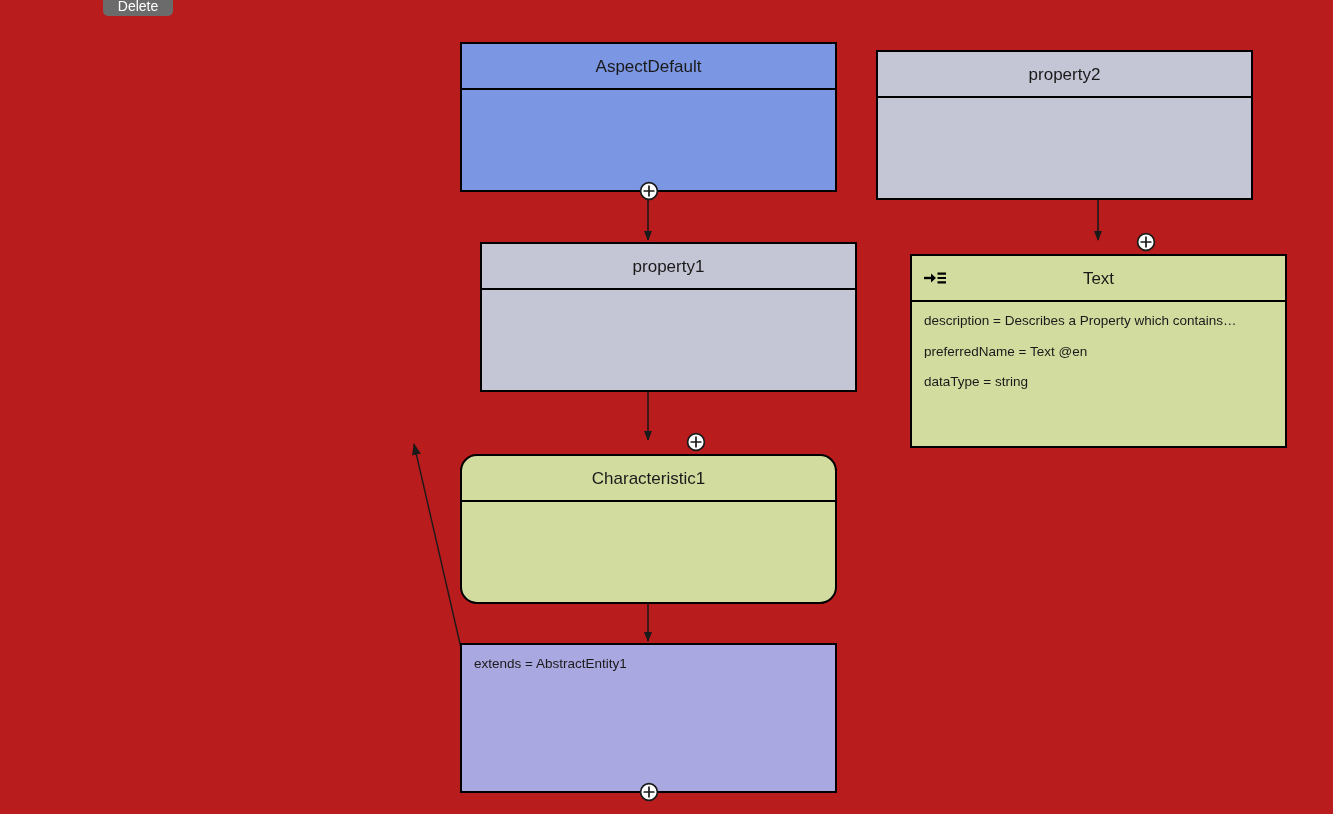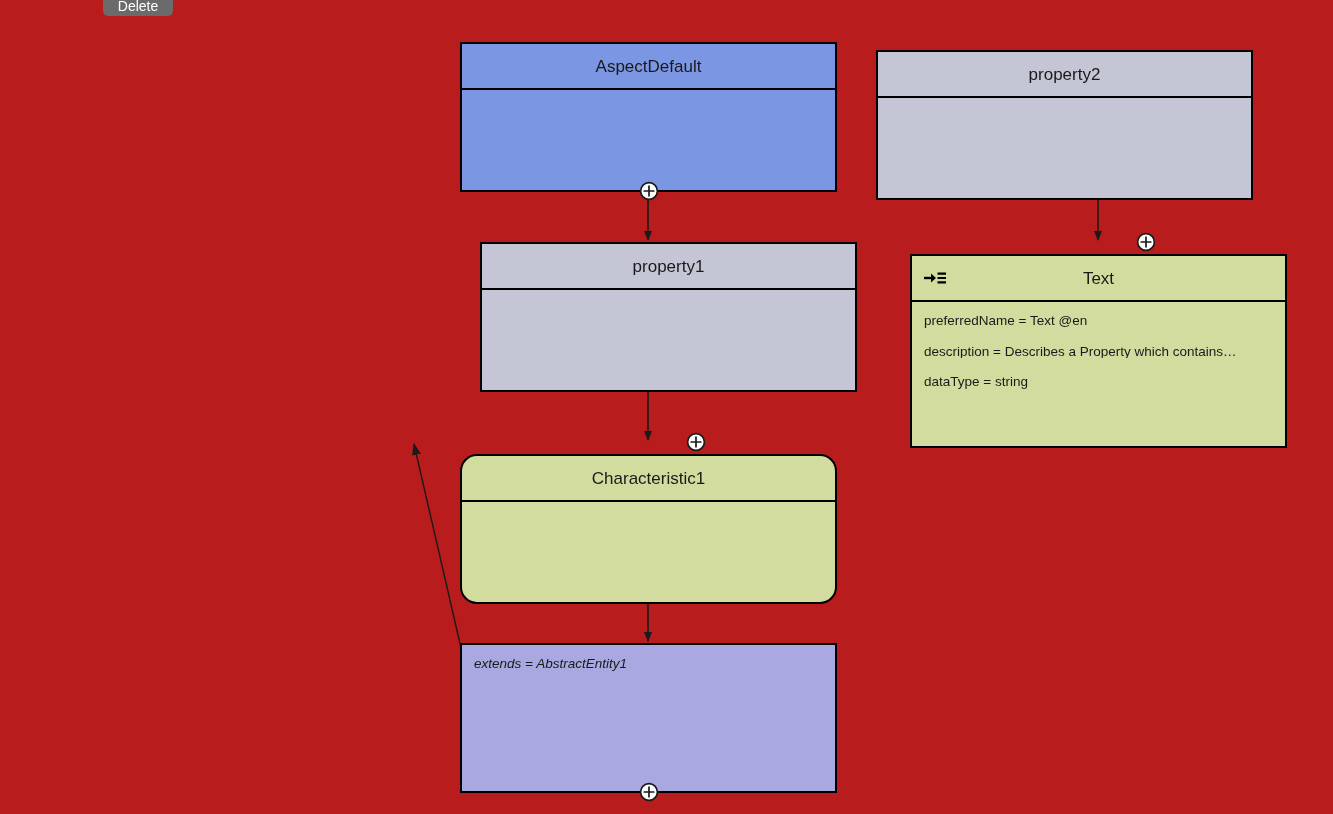--- a/index.html
+++ b/index.html
@@ -173,36 +173,36 @@
   <div class="shape c-green" style="left:910px; top:242px; width:377px; height:194px;">
     <div class="shape-header">
       <svg class="abstract-icon" viewBox="0 0 22 14">
         <path d="M0 7 H9" stroke="#000" stroke-width="2.4"></path>
         <path d="M7 2.6 L12 7 L7 11.4 z" fill="#000"></path>
         <path d="M13.5 2.6 H22 M13.5 7 H22 M13.5 11.4 H22" stroke="#000" stroke-width="2.1"></path>
       </svg>
       <span class="shape-title">Text</span>
     </div>
     <div class="shape-body" style="height:144px;">
+      <div class="prop-row">description = Describes a Property which contains…</div>
       <div class="prop-row">preferredName = Text @en</div>
-      <div class="prop-row">description = Describes a Property which contains…</div>
       <div class="prop-row">dataType = string</div>
     </div>
   </div>
 
 
   <div class="shape c-green" style="left:460px; top:442px; width:377px; height:150px;border-radius:17px;">
     <div class="shape-header">
       <span class="shape-title">Characteristic1</span>
     </div>
     <div class="shape-body" style="height:100px;"></div>
   </div>
 
   <div class="shape c-purple" style="left:460px; top:643px; width:377px; height:150px;">
-    <div class="shape-body" style="height:80px;font-style:italic;">
+    <div class="shape-body" style="height:80px;">
       <div class="prop-row">extends = AbstractEntity1</div>
     </div>
     <svg class="expander" viewBox="0 0 20 20">
       <circle cx="10" cy="10" r="8.4" fill="#ffffff" stroke="#1a1a1a" stroke-width="1.7"></circle>
       <path d="M10 5.2 V14.8 M5.2 10 H14.8" stroke="#1a1a1a" stroke-width="1.7" stroke-linecap="round"></path>
     </svg>
   </div>
 
   <svg style="position:absolute; left:1136px; top:232px; width:20px; height:20px; z-index:25;" viewBox="0 0 20 20">
     <circle cx="10" cy="10" r="8.4" fill="#ffffff" stroke="#1a1a1a" stroke-width="1.7"></circle>

